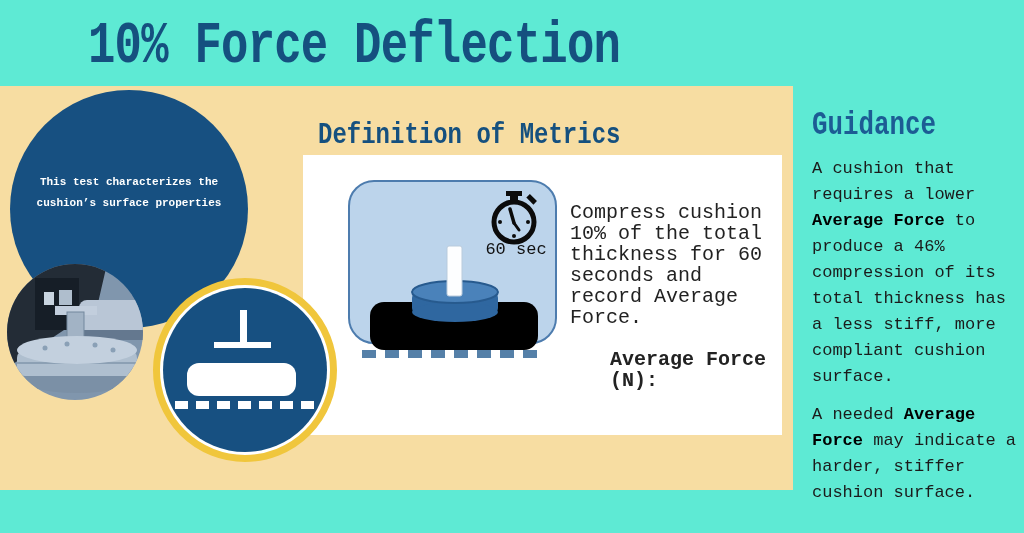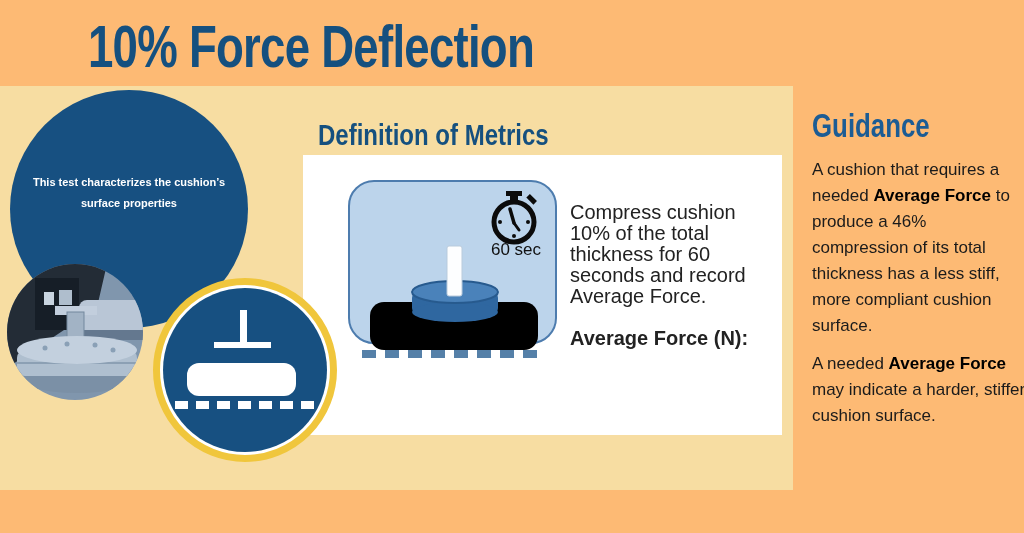--- a/index.html
+++ b/index.html
@@ -1,19 +1,19 @@
 <!DOCTYPE html>
 <html><head>
 <meta charset="utf-8">
 <style>
   * { margin:0; padding:0; box-sizing:border-box; }
   html,body { background:#ffffff; }
   .canvas {
-    position:relative; width:1024px; height:533px; background:#fdba74;
-    font-family:Liberation Sans, sans-serif; overflow:hidden;
+    position:relative; width:1024px; height:533px; background:#5eead4;
+    font-family:Liberation Mono, monospace; overflow:hidden;
   }
   
   .page-title {
     position:absolute; left:88px; top:12px;
     font-size:60px; font-weight:bold; color:#15507F;
     transform:scaleX(0.76); transform-origin:left top;
     letter-spacing:-1px; white-space:nowrap;
   }
   
   .tan-panel {
@@ -60,21 +60,21 @@
   }
   .timer-label {
     position:absolute; left:124px; top:58px; width:84px;
     text-align:center; font-size:17px; color:#111111;
   }
   
   .def-text {
     position:absolute; left:267px; top:47px; width:198px;
     font-size:20px; line-height:21px; color:#222222;
   }
-  .def-text .term { font-weight:bold; margin-top:21px; }
+  .def-text .term { font-weight:bold; margin-top:21px;margin-left:40px; }
   
   .guidance {
     position:absolute; left:812px; top:106px; width:214px;
   }
   .guidance-heading {
     font-size:34px; font-weight:bold; color:#1C5C94;
     transform:scaleX(0.76); transform-origin:left top; white-space:nowrap;
   }
   .guidance p {
     margin-top:12px; font-size:17px; line-height:26px; color:#1B1B1B;
@@ -158,17 +158,17 @@
         <rect x="77" y="22" width="7" height="34" fill="#ffffff"></rect>
         <rect x="51" y="54" width="57" height="6" fill="#ffffff"></rect>
         <rect x="24" y="75" width="109" height="33" rx="12" fill="#ffffff"></rect>
         <line x1="12" y1="117" x2="152" y2="117" stroke="#ffffff" stroke-width="8" stroke-dasharray="13 8"></line>
       </svg>
     </div>
   </div>
 
   <div class="guidance">
     <div class="guidance-heading">Guidance</div>
-    <p><span>A cushion that requires a needed </span><b>Average Force</b><span> to produce a 46% compression of its total thickness has a less stiff, more compliant cushion surface.</span></p>
+    <p><span>A cushion that requires a lower </span><b>Average Force</b><span> to produce a 46% compression of its total thickness has a less stiff, more compliant cushion surface.</span></p>
     <p><span>A needed </span><b>Average Force</b><span> may indicate a harder, stiffer cushion surface.</span></p>
   </div>
 
 </div>
 
 </body></html>

